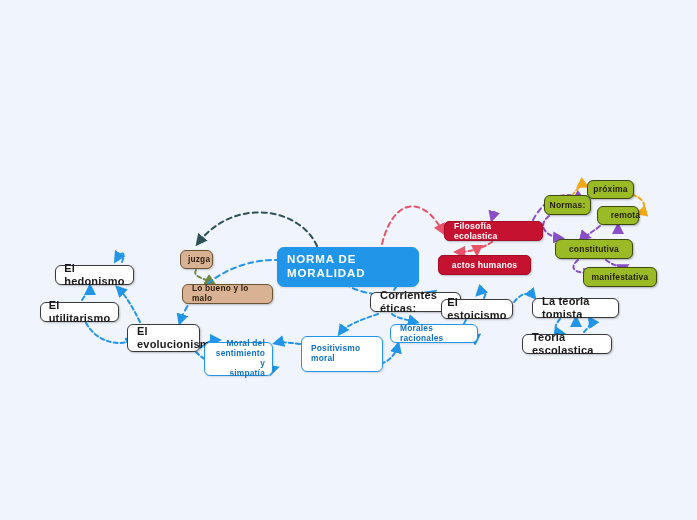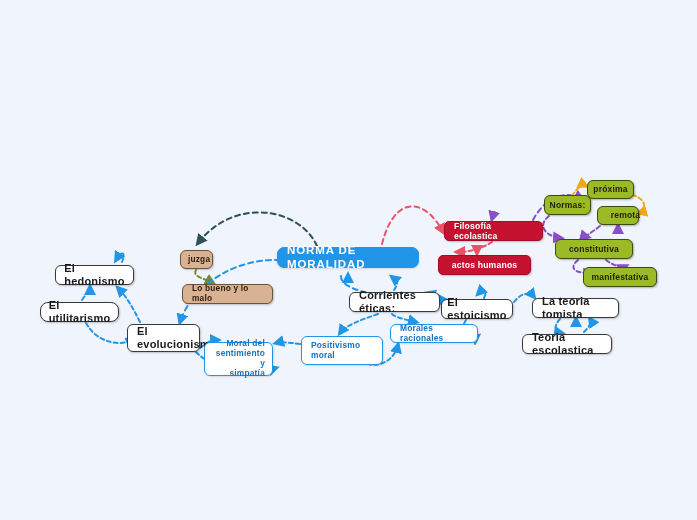--- a/index.html
+++ b/index.html
@@ -167,32 +167,32 @@
       <path d="M476,246 C477,250 477,250 477,253" stroke="#c41230" stroke-dasharray="4,3" marker-end="url(#ah-pink)"></path>
 
       <path d="M576,324 C576,322 576,321 576,319" stroke="#2196e8" stroke-dasharray="4,3" marker-end="url(#ah-blue)"></path>
 
       <path d="M618,232 C618,230 618,229 618,226" stroke="#8a4ec9" stroke-dasharray="4,3" marker-end="url(#ah-purple)"></path>
 
       <path d="M348,280 C348,278 348,277 348,275" stroke="#2196e8" stroke-dasharray="4,3" marker-end="url(#ah-blue)"></path>
     </g>
   </svg>
 
-  <div class="node v-center pad" style="left:277px;top:247px;width:142px;height:21px;">NORMA DE MORALIDAD</div>
+  <div class="node v-center pad" style="left:277px;top:247px;width:142px;height:40px;">NORMA DE MORALIDAD</div>
   <div class="node v-tan pad-sm" style="left:180px;top:250px;width:33px;height:19px;">juzga</div>
   <div class="node v-tan pad" style="left:182px;top:284px;width:91px;height:20px;">Lo bueno y lo malo</div>
   <div class="node v-white pad" style="left:55px;top:265px;width:79px;height:20px;justify-content:center;">El hedonismo</div>
-  <div class="node v-white pad" style="left:40px;top:302px;width:79px;height:20px;justify-content:center;border-radius:8px;">El utilitarismo</div>
+  <div class="node v-white pad" style="left:40px;top:302px;width:79px;height:20px;justify-content:center;">El utilitarismo</div>
   <div class="node v-white pad" style="left:127px;top:324px;width:73px;height:28px;">El
 evolucionismo</div>
   <div class="node v-blue pad-sm" style="left:204px;top:342px;width:69px;height:34px;">Moral del
 sentimiento y
 simpatía</div>
-  <div class="node v-blue pad" style="left:301px;top:336px;width:82px;height:29px;justify-content:center;">Positivismo moral</div>
-  <div class="node v-white pad" style="left:349px;top:292px;width:91px;height:20px;justify-content:center;">Corrientes éticas:</div>
+  <div class="node v-blue pad" style="left:301px;top:336px;width:82px;height:36px;justify-content:center;">Positivismo moral</div>
+  <div class="node v-white pad" style="left:370px;top:292px;width:91px;height:20px;justify-content:center;">Corrientes éticas:</div>
   <div class="node v-blue pad" style="left:390px;top:324px;width:88px;height:19px;justify-content:center;">Morales racionales</div>
   <div class="node v-white pad" style="left:441px;top:299px;width:72px;height:20px;justify-content:center;">El estoicismo</div>
   <div class="node v-white pad" style="left:532px;top:298px;width:87px;height:20px;justify-content:center;">La teoria tomista</div>
   <div class="node v-white pad" style="left:522px;top:334px;width:90px;height:20px;justify-content:center;">Teoria escolastica</div>
   <div class="node v-red pad" style="left:444px;top:221px;width:99px;height:20px;justify-content:center;">Filosofía ecolastica</div>
   <div class="node v-red pad" style="left:438px;top:255px;width:93px;height:20px;justify-content:center;">actos humanos</div>
   <div class="node v-green pad-sm" style="left:544px;top:195px;width:47px;height:20px;justify-content:center;">Normas:</div>
   <div class="node v-green pad-sm" style="left:587px;top:180px;width:47px;height:19px;justify-content:center;">próxima</div>
   <div class="node v-green pad-sm" style="left:597px;top:206px;width:42px;height:19px;justify-content:center;padding-left:22px;">remota</div>
   <div class="node v-green pad-sm" style="left:555px;top:239px;width:78px;height:20px;justify-content:center;">constitutiva</div>

